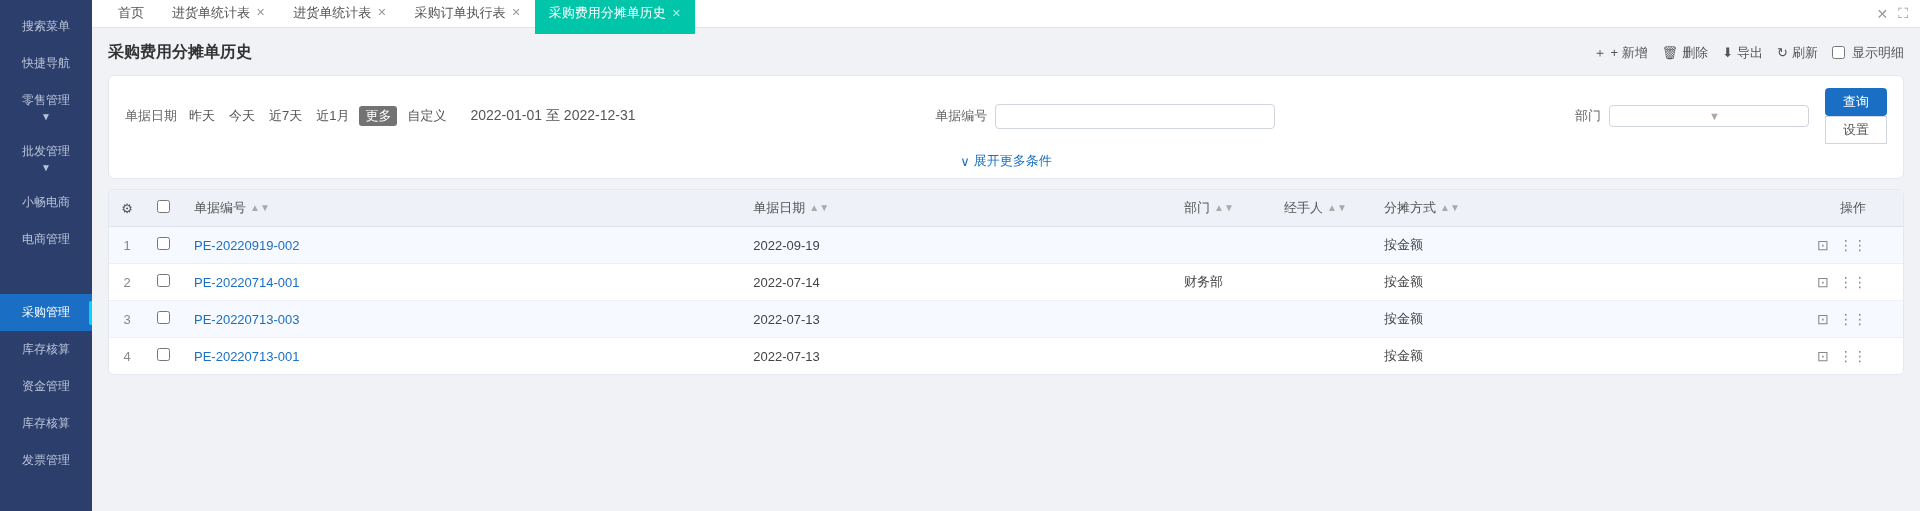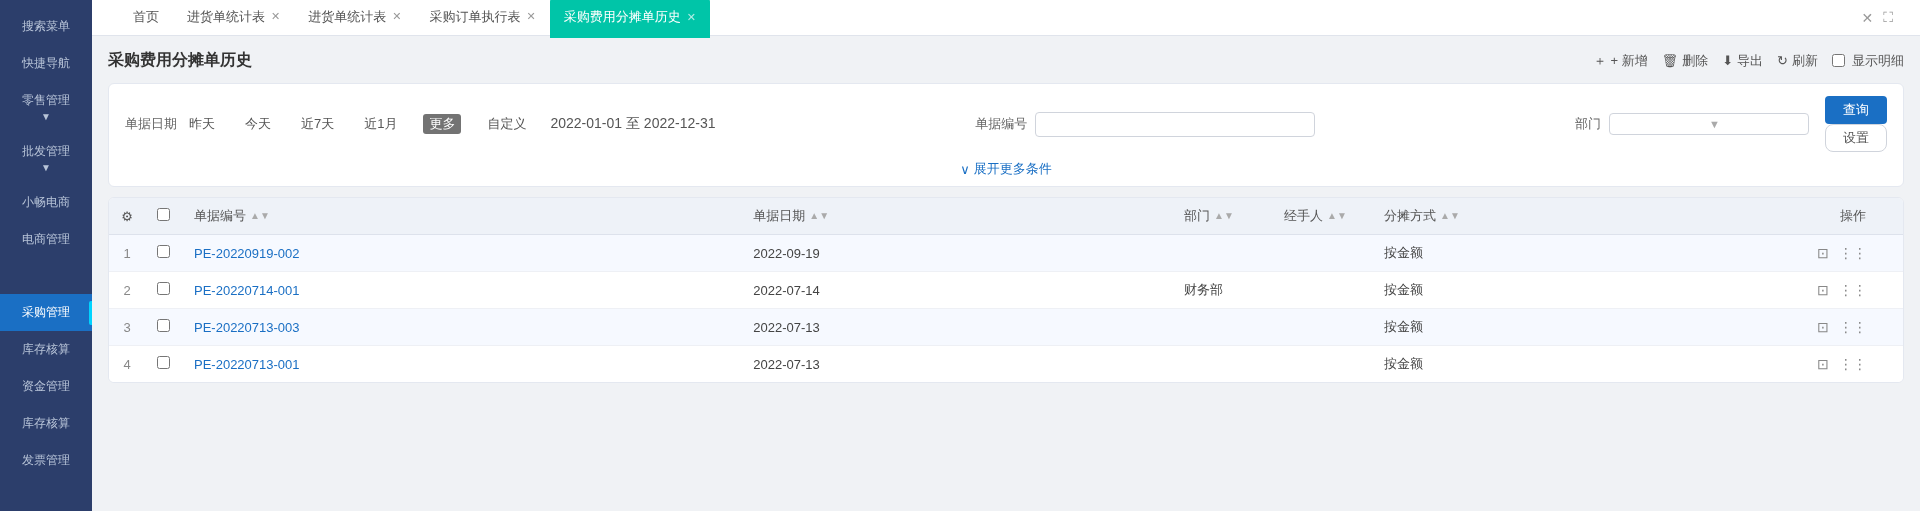--- a/index.html
+++ b/index.html
@@ -49,22 +49,22 @@
       background: #f0f2f5;
       overflow: hidden;
     }
 
     
     .tab-bar {
       background: #fff;
       border-bottom: 1px solid #e0e4ec;
       display: flex;
       align-items: center;
-      padding: 0 27px;
-      height: 36px;
+      padding: 0 12px;
+      height: 28px;
       flex-shrink: 0;
     }
     .tab-item {
       display: flex;
       align-items: center;
       padding: 0 14px;
       height: 40px;
       cursor: pointer;
       font-size: 13px;
       color: #555;
@@ -134,21 +134,21 @@
       border: none;
       border-radius: 4px;
       padding: 5px 18px;
       cursor: pointer;
       font-size: 13px;
     }
     .btn-setting {
       background: #fff;
       color: #555;
       border: 1px solid #d0d4dc;
-      border-radius: 8px;
+      border-radius: 0;
       padding: 4px 14px;
       cursor: pointer;
       font-size: 13px;
     }
 
     
     .filter-area {
       background: #fff;
       border: 1px solid #e4e8f0;
       border-radius: 6px;
@@ -161,21 +161,21 @@
       gap: 16px;
       flex-wrap: wrap;
     }
     .filter-label {
       color: #666;
       font-size: 13px;
       white-space: nowrap;
     }
     .filter-date-btns {
       display: flex;
-      gap: 22px;
+      gap: 6px;
       align-items: center;
     }
     .date-btn {
       color: #555;
       cursor: pointer;
       font-size: 13px;
       padding: 1px 4px;
     }
     .date-btn.more {
       background: #737373;

